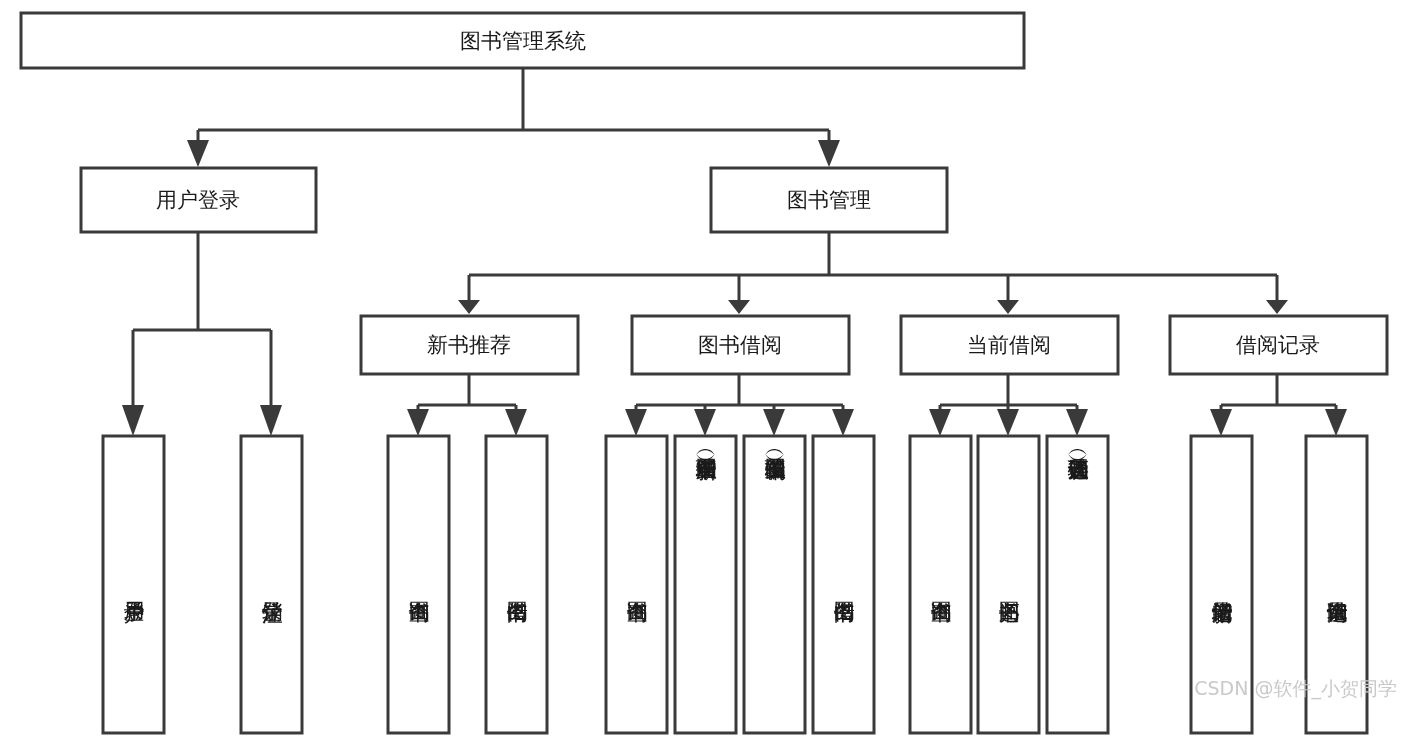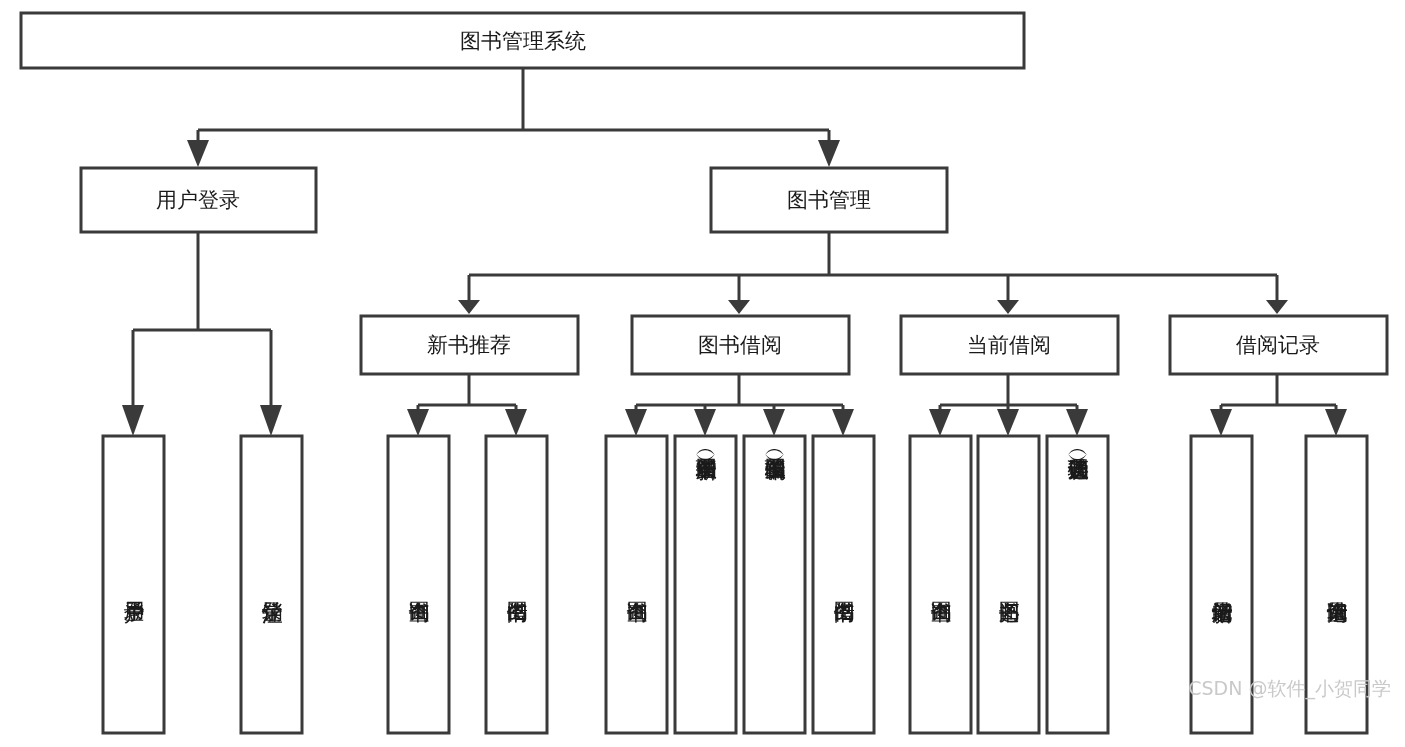--- a/index.html
+++ b/index.html
@@ -55,21 +55,21 @@
     font-size: 21px;
     color: #1a1a1a;
     line-height: 1.12;
     text-align: center;
     letter-spacing: 0px;
     white-space: pre-line;
     pointer-events: none;
   }
   .watermark {
     position: absolute;
-    right: 14px;
+    right: 8px;
     bottom: 6px;
     font-family: "DejaVu Sans", "Liberation Sans", sans-serif;
     font-size: 19px;
     color: #c9c9c9;
     white-space: nowrap;
     user-select: none;
   }
 </style>
 </head>
 <body>

